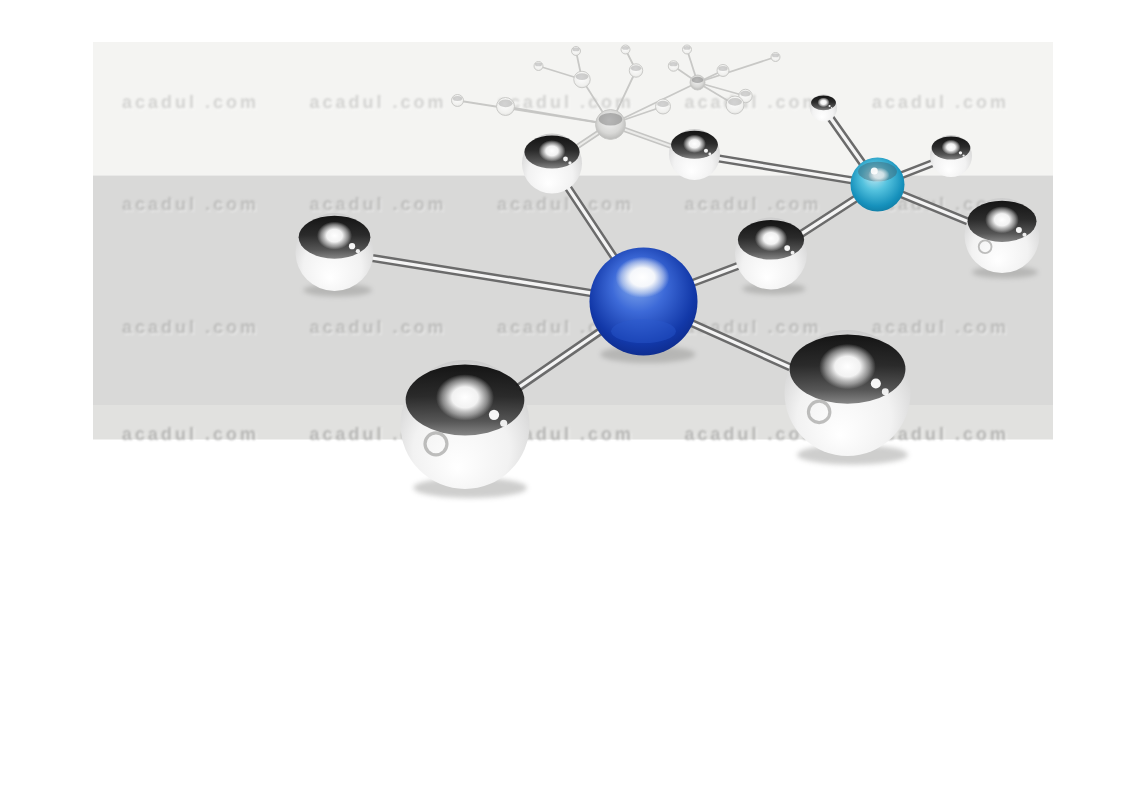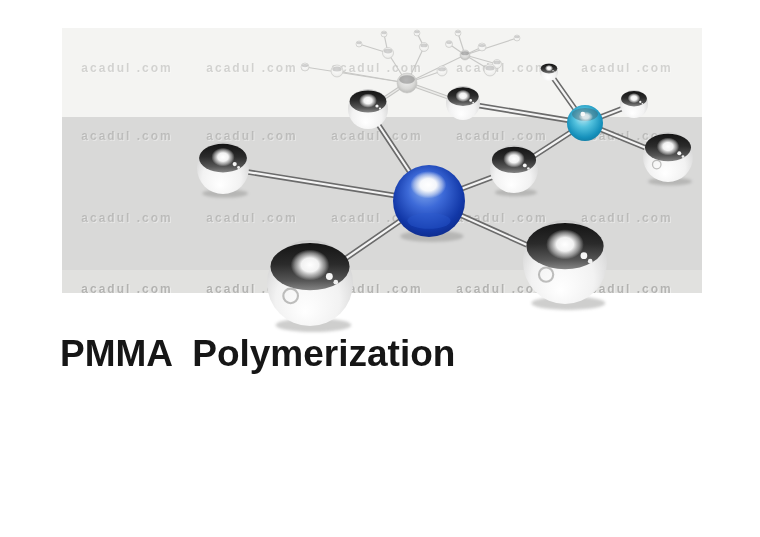--- a/index.html
+++ b/index.html
@@ -238,15 +238,14 @@
         <ellipse cx="251.44" cy="297.14" rx="37.84" ry="6.88" fill="#7f7f7d" opacity="0.38" filter="url(#softblur)"></ellipse>
         <circle cx="248" cy="255" r="43" fill="url(#gBase)"></circle>
         <ellipse cx="248" cy="238.66" rx="39.56" ry="23.650000000000002" fill="url(#gCap)" opacity="0.93"></ellipse>
         <ellipse cx="248" cy="236.94" rx="19.35" ry="15.479999999999999" fill="url(#gHi)"></ellipse>
         <circle cx="267.35" cy="248.55" r="3.44" fill="#ffffff" opacity="0.95"></circle>
         <circle cx="273.8" cy="254.14" r="2.365" fill="#ffffff" opacity="0.9"></circle>
         <circle cx="228.65" cy="267.9" r="7.3100000000000005" fill="none" stroke="#8d8d8b" stroke-width="2.15" opacity="0.55"></circle>
       </svg>
   </div>
 
-  <div class="slide-title">PMMA  Polymerization</div>
 
 </div>
 
 </body></html>

